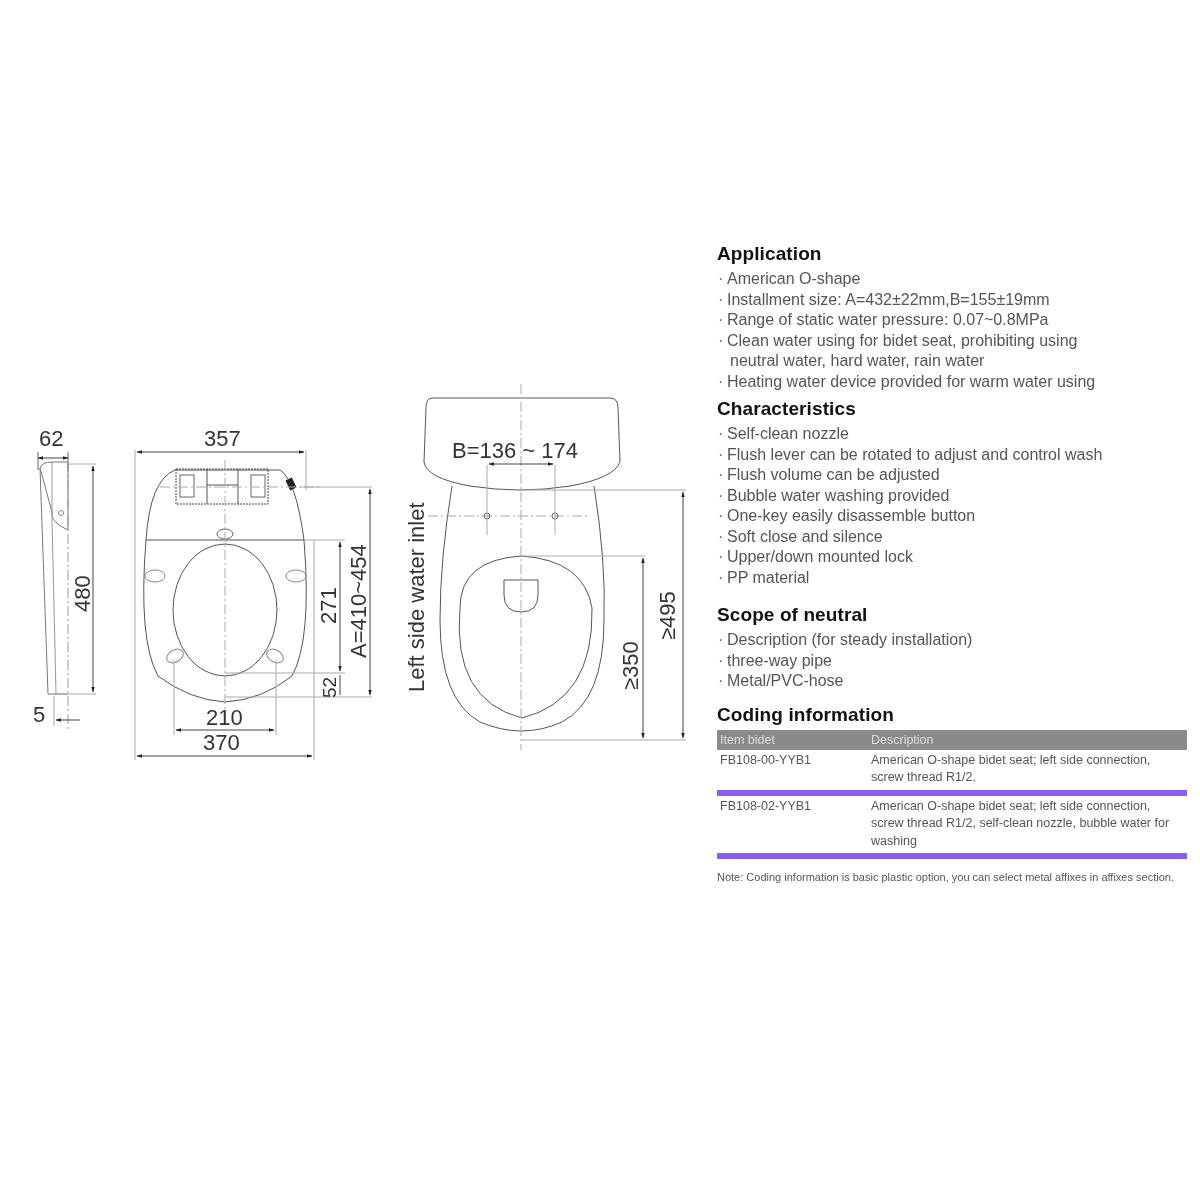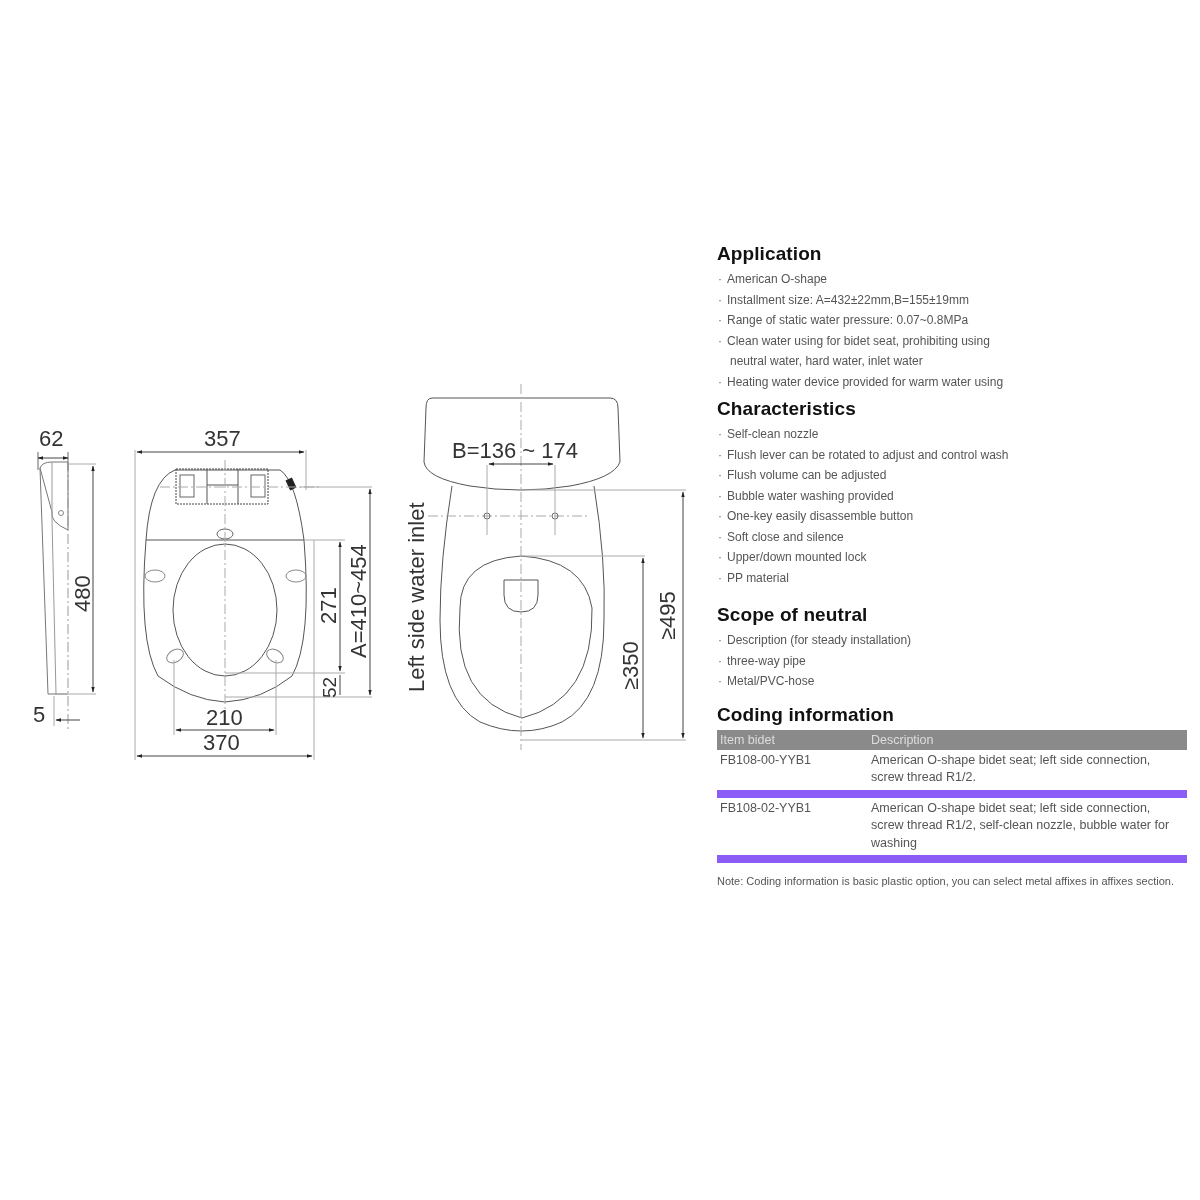--- a/index.html
+++ b/index.html
@@ -2,27 +2,27 @@
 <html><head>
 <meta charset="utf-8">
 <style>
   html, body { margin: 0; padding: 0; background: #ffffff; }
   body { width: 1200px; height: 1200px; position: relative; overflow: hidden; font-family: "Liberation Sans", sans-serif; color: #222; }
   .drawing { position: absolute; left: 0; top: 0; width: 1200px; height: 1200px; }
   .dim-text { font-family: "Liberation Sans", sans-serif; fill: #333; }
   .panel { position: absolute; left: 717px; top: 243px; width: 470px; }
   .section-title { font-size: 19px; font-weight: bold; color: #111; margin: 0 0 4px 0; letter-spacing: 0.1px; }
   .items { list-style: none; margin: 0 0 6px 0; padding: 0; }
-  .items li { font-size: 12px; color: #555; line-height: 20.5px; padding-left: 10px; position: relative; }
+  .items li { font-size: 16px; color: #555; line-height: 20.5px; padding-left: 10px; position: relative; }
   .items li::before { content: "·"; position: absolute; left: 1px; top: 0; color: #666; }
   .items li .cont { display: block; padding-left: 3px; }
   .gap { height: 10px; }
   table.coding { width: 470px; border-collapse: collapse; font-size: 12.5px; color: #555; margin-top: 4px; }
   table.coding th { background: #8a8a8a; color: #ddd; text-align: left; font-weight: normal; padding: 1px 3px; height: 18px; }
-  table.coding td { vertical-align: top; padding: 2px 3px 3px 3px; line-height: 17.5px; border-bottom: 8px solid #8b5cf6; }
+  table.coding td { vertical-align: top; padding: 2px 3px 3px 3px; line-height: 17.5px; border-bottom: 6px solid #8b5cf6; }
   table.coding td.code { width: 145px; }
   .note { font-size: 11px; color: #555; line-height: 16px; margin-top: 10px; }
 </style>
 </head>
 <body>
 
 <svg class="drawing" viewBox="0 0 1200 1200" xmlns="http://www.w3.org/2000/svg">
   <defs>
     <marker id="arr" viewBox="0 0 10 10" refX="9" refY="5" markerWidth="6" markerHeight="6" orient="auto-start-reverse">
       <path d="M0,2 L10,5 L0,8 z" fill="#222"></path>
@@ -133,21 +133,21 @@
   <text class="dim-text" font-size="22" transform="translate(638,690) rotate(-90)">≥350</text>
   <text class="dim-text" font-size="22" transform="translate(675,640) rotate(-90)">≥495</text>
 </svg>
 
 <div class="panel">
   <div class="section-title">Application</div>
   <ul class="items">
     <li>American O-shape</li>
     <li>Installment size: A=432±22mm,B=155±19mm</li>
     <li>Range of static water pressure: 0.07~0.8MPa</li>
-    <li><span>Clean water using for bidet seat, prohibiting using</span><span class="cont">neutral water, hard water, inlet water</span></li>
+    <li><span>Clean water using for bidet seat, prohibiting using</span><span class="cont">neutral water, hard water, rain water</span></li>
     <li>Heating water device provided for warm water using</li>
   </ul>
 
   <div class="section-title">Characteristics</div>
   <ul class="items">
     <li>Self-clean nozzle</li>
     <li>Flush lever can be rotated to adjust and control wash</li>
     <li>Flush volume can be adjusted</li>
     <li>Bubble water washing provided</li>
     <li>One-key easily disassemble button</li>

